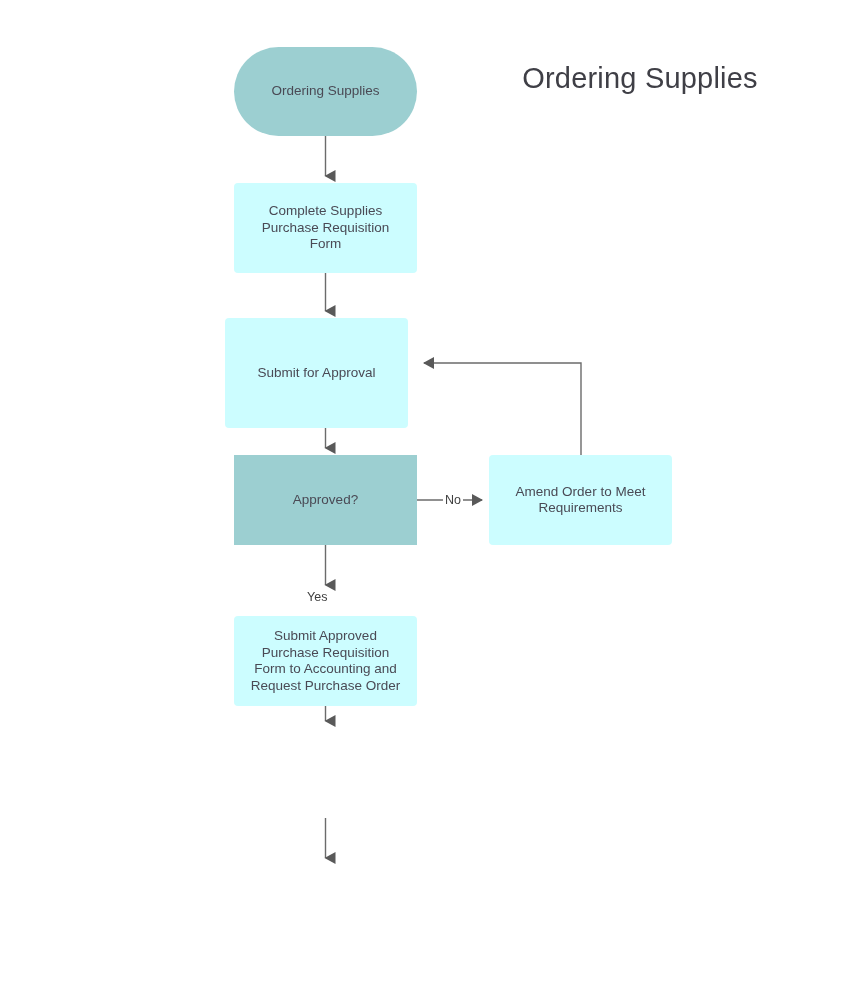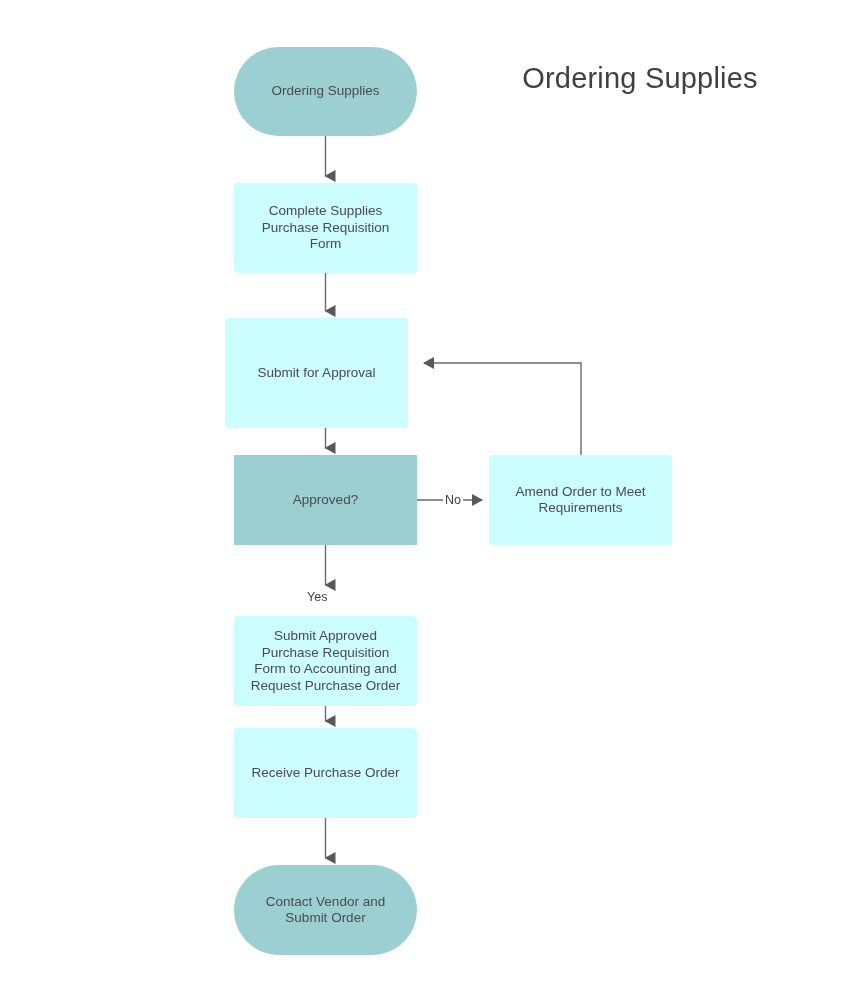--- a/index.html
+++ b/index.html
@@ -129,22 +129,19 @@
   <div class="node decision" style="left:234px; top:455px; width:183px; height:90px;">Approved?</div>
 
   <div class="node process" style="left:489px; top:455px; width:183px; height:90px;">Amend Order to Meet
 Requirements</div>
 
   <div class="node process" style="left:234px; top:592px; width:183px; height:90px;margin-top:24px;">Submit Approved
 Purchase Requisition
 Form to Accounting and
 Request Purchase Order</div>
 
-  <div class="node process" style="left:234px; top:728px; width:183px; height:90px;">Receive Purchase Order</div>
 
-  <div class="node terminal" style="left:234px; top:865px; width:183px; height:90px;">Contact Vendor and
-Submit Order</div>
 
   <div class="edge-label" style="left:443px; top:493px;">No</div>
 
   <div class="edge-label" style="left:305px; top:553px;margin-top:37px;">Yes</div>
 
 </div>
 
 </body></html>

